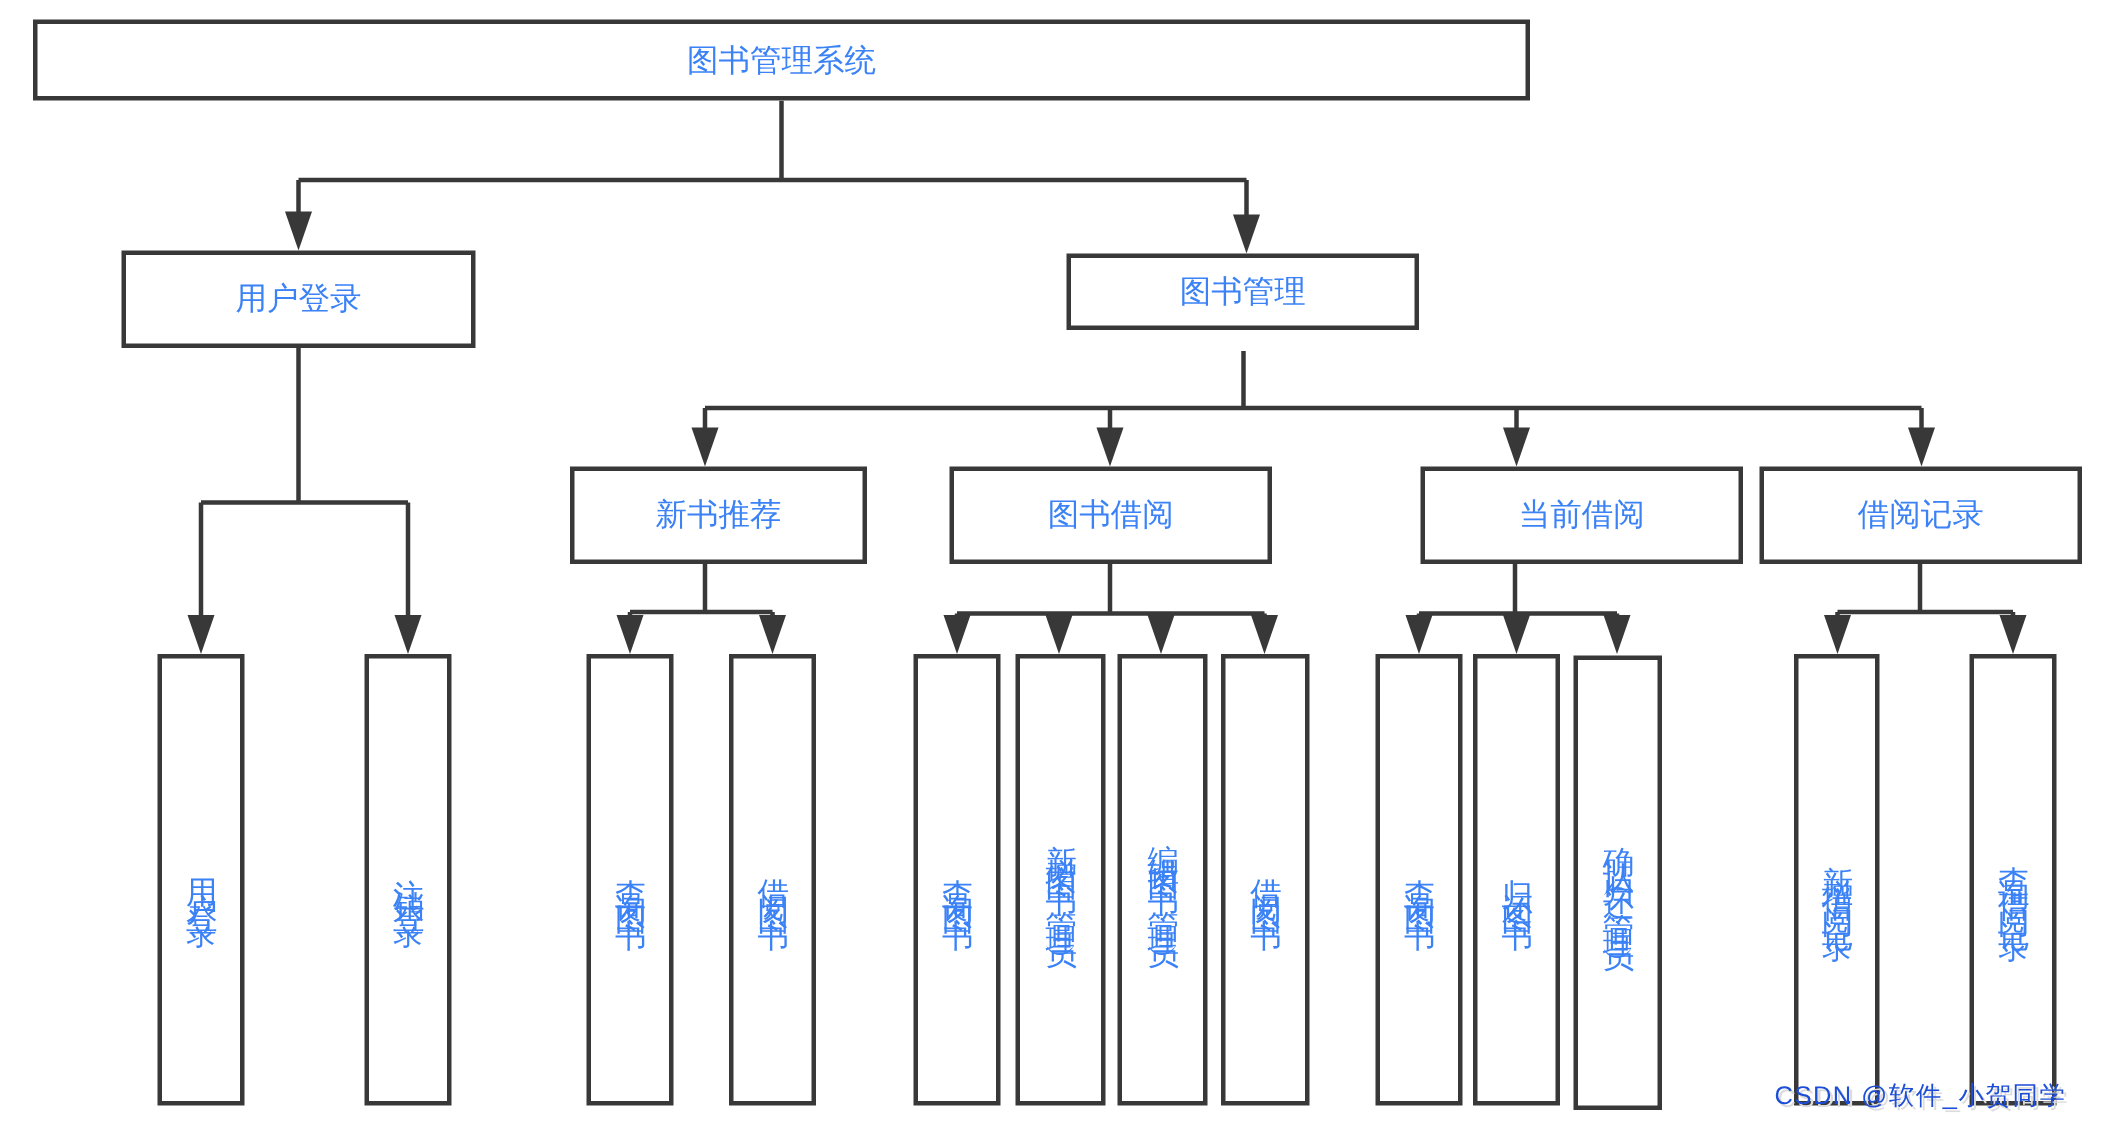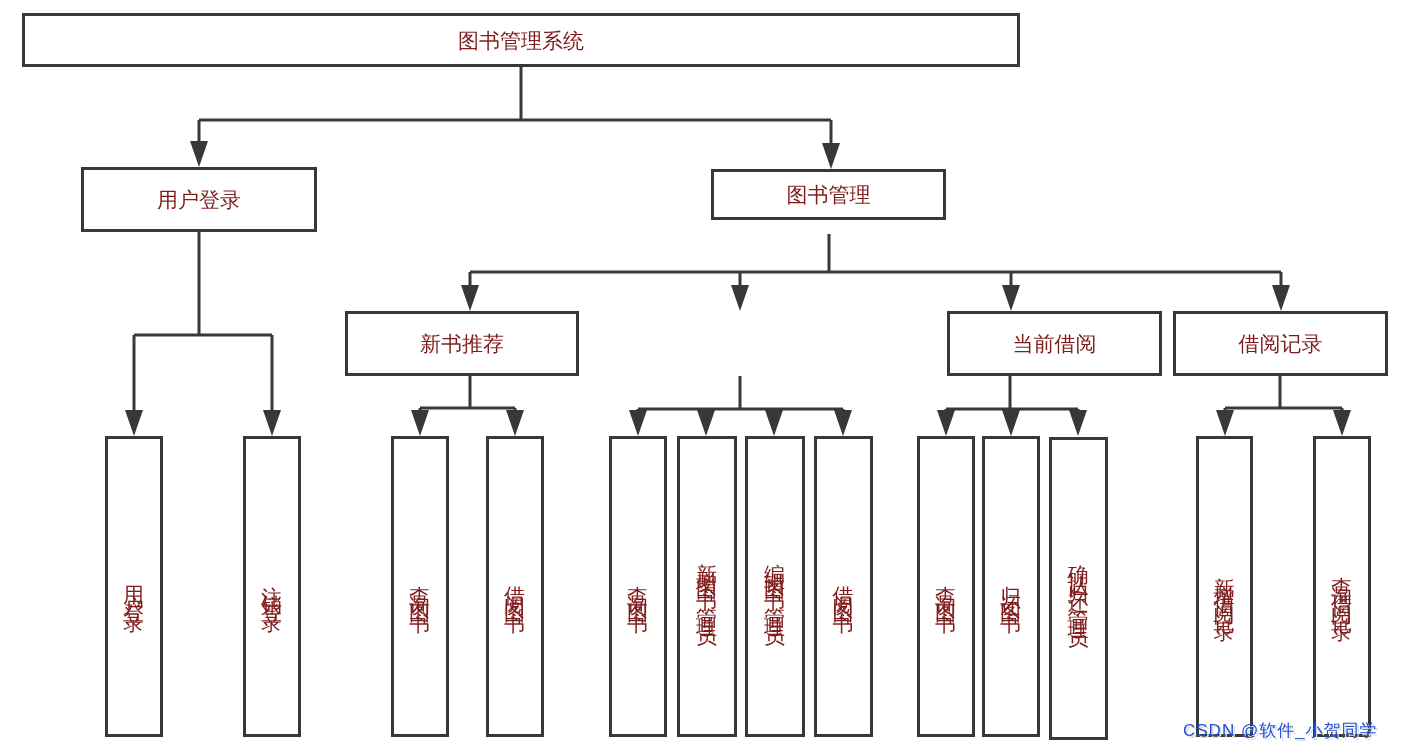--- a/index.html
+++ b/index.html
@@ -4,21 +4,21 @@
 <style>
   html,body{margin:0;padding:0;background:#fff;}
   #stage{
     position:relative;width:1405px;height:747px;background:#fff;overflow:hidden;
     font-family:"Liberation Sans","DejaVu Sans",sans-serif;
   }
   #connectors{position:absolute;left:0;top:0;width:1405px;height:747px;}
   .node{
     position:absolute;box-sizing:border-box;background:#fff;border:3px solid #383838;
     display:flex;align-items:center;justify-content:center;
-    color:#7f1d1d;font-size:21px;line-height:1;white-space:nowrap;
+    color:#3b82f6;font-size:21px;line-height:1;white-space:nowrap;
   }
   .node.v{
     writing-mode:vertical-rl;text-orientation:mixed;letter-spacing:9px;font-size:21px;
   }
   #watermark{
     position:absolute;left:1183px;top:719px;font-size:17px;letter-spacing:1px;
     color:#1d4ed8;text-shadow:2px 2px 0 #dcdcdc;white-space:nowrap;
   }
 </style>
 </head>
@@ -63,22 +63,25 @@
     <span>图书管理系统</span>
   </div>
 
   <div class="node" style="left:81px;top:167px;width:236px;height:65px;">
     <span>用户登录</span>
   </div>
   <div class="node" style="left:711px;top:169px;width:235px;height:51px;">
     <span>图书管理</span>
   </div>
 
-  <div class="node" style="left:345px;top:311px;width:234px;height:65px;">
+  <div class="node" style="left:380px;top:311px;width:198px;height:65px;">
     <span>新书推荐</span>
+  </div>
+  <div class="node" style="left:633px;top:311px;width:215px;height:65px;">
+    <span>图书借阅</span>
   </div>
   <div class="node" style="left:903px;top:311px;width:215px;height:65px;margin-left:44px;">
     <span>当前借阅</span>
   </div>
   <div class="node" style="left:1173px;top:311px;width:215px;height:65px;">
     <span>借阅记录</span>
   </div>
 
   <div class="node v" style="left:105px;top:436px;width:58px;height:301px;">
     <span>用户登录</span>

